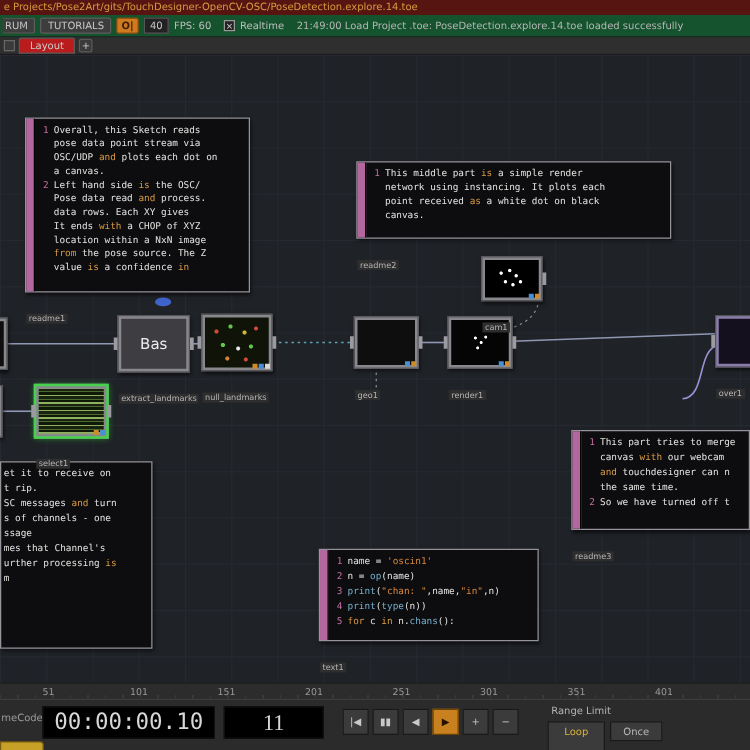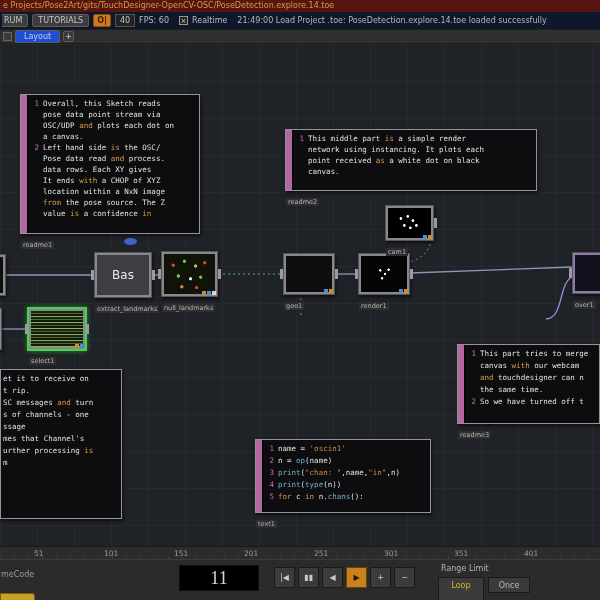--- a/index.html
+++ b/index.html
@@ -1,47 +1,47 @@
 <!DOCTYPE html>
 <html><head>
 <meta charset="utf-8">
 <style>
   *{box-sizing:border-box;margin:0;padding:0}
   body{width:600px;height:600px;overflow:hidden;background:#2b2b2b;font-family:"DejaVu Sans",sans-serif;position:relative}
   
   .titlebar{height:12px;background:#571512;color:#d79b3e;font-size:8px;line-height:12px;padding-left:3px;white-space:nowrap;overflow:hidden}
-  .menubar{height:18px;background:#0f172a;display:flex;align-items:center;gap:4px;padding:0 2px;border-bottom:1px solid #1f1f1f;font-size:8px;color:#c6c6c6}
+  .menubar{height:18px;background:#14532d;display:flex;align-items:center;gap:4px;padding:0 2px;border-bottom:1px solid #1f1f1f;font-size:8px;color:#c6c6c6}
   .mbtn{background:#3d3d3d;border:1px solid #5d5d5d;border-radius:2px;padding:1px 5px;line-height:9px}
   .mbtn.cutleft{border-left:none;border-radius:0 2px 2px 0;padding-left:2px}
   .toggle-orange{background:#cf7a1f;border:1px solid #8a4d10;color:#3a2000;font-weight:bold;padding:1px 3px;border-radius:2px;line-height:9px}
   .fpsbox{background:#222;border:1px solid #555;padding:1px 4px;line-height:9px}
   .mtext{color:#bdbdbd}
   .checkbox{width:9px;height:9px;border:1px solid #999;display:flex;align-items:center;justify-content:center;font-size:7px;color:#ddd;margin-left:6px;background:#222}
   .status{margin-left:6px;color:#b5b5b5;white-space:nowrap;overflow:hidden}
   .tabbar{height:14px;background:#2f2f2f;display:flex;align-items:center;gap:3px;padding:0 3px;border-bottom:1px solid #1c1c1c}
   .tabicon{width:9px;height:9px;background:#3a3a3a;border:1px solid #666}
-  .tab{background:#1d4ed8;border:1px solid #5a5a5a;padding:1px 8px;font-size:8px;color:#ccc;border-radius:2px 2px 0 0;line-height:9px}
+  .tab{background:#b91c1c;border:1px solid #5a5a5a;padding:1px 8px;font-size:8px;color:#ccc;border-radius:2px 2px 0 0;line-height:9px}
   .tabadd{width:11px;text-align:center;background:#3a3a3a;border:1px solid #5a5a5a;font-size:8px;color:#ccc;border-radius:2px;line-height:9px}
   
   .canvas{position:relative;height:502px;background:#1f2227;overflow:hidden;
     background-image:linear-gradient(to right,#262a30 1px,transparent 1px),linear-gradient(to bottom,#262a30 1px,transparent 1px);
     background-size:37px 37px}
   .wires{position:absolute;left:0;top:0;pointer-events:none}
   .marker{position:absolute;left:124px;top:194px;width:13px;height:7px;background:#3f63c8;border-radius:50%}
   
   .cnode{position:absolute;background:#0d0d0f;border:1px solid #94949a;box-shadow:1px 2px 3px rgba(0,0,0,.6)}
   .cbar{position:absolute;left:0;top:0;bottom:0;width:7px;background:#b2689e;border-right:1px solid #000}
   .clines{position:absolute;left:10px;top:3px;right:2px;bottom:2px;overflow:hidden;font-family:"DejaVu Sans Mono",monospace;font-size:7.5px;color:#e2e2e0}
   .cnode.cut .clines{left:2px}
   .line{display:flex;white-space:pre}
   .lh11 .line{line-height:11px}
   .lh12 .line{line-height:12px}
   .gut{width:8px;text-align:right;margin-right:4px;color:#c56ea3;flex:none}
   .kw{color:#d89a45}.str{color:#d8883c}.fn{color:#74aecb}
-  .ntag{position:absolute;left:0;top:100%;margin-top:8px;background:#2e2e2e;color:#b5b5b5;font-size:6.5px;line-height:8px;padding:0 2px;white-space:nowrap;z-index:3}
+  .ntag{position:absolute;left:0;top:100%;margin-top:18px;background:#2e2e2e;color:#b5b5b5;font-size:6.5px;line-height:8px;padding:0 2px;white-space:nowrap;z-index:3}
   
   .opnode{position:absolute;background:#87878c;border:1px solid #55555a;box-shadow:1px 2px 3px rgba(0,0,0,.6)}
   .opnode .thumb{position:absolute;inset:2px;background:#0b0b0b}
   .opnode.sel{border:2px solid #46d24c;box-shadow:0 0 5px #2a8a2f}
   .opnode.oliv{background:#97975f}
   .opnode.purp{background:#8a7cab}
   .thumb.base{background:#3e3e42;display:flex;align-items:center;justify-content:center;color:#ececec;font-size:12px;font-weight:normal}
   .thumb.noise{background-color:#101408;background-image:
     radial-gradient(circle at 18% 28%,#d24a3a 0 1.3px,transparent 2px),
     radial-gradient(circle at 40% 18%,#62c84a 0 1.3px,transparent 2px),
@@ -290,20 +290,21 @@
     <span class="tick">151</span>
     <span class="tick">201</span>
     <span class="tick">251</span>
     <span class="tick">301</span>
     <span class="tick">351</span>
     <span class="tick">401</span>
   </div>
 
 <div class="transport">
   <div class="tlabel">meCode</div>
+  <div class="tcode">00:00:00.10</div>
   <div class="tframe">11</div>
   <div class="tbuttons">
 
   <div class="tbtn">
         <span>|◀</span>
       </div>
       <div class="tbtn">
         <span>▮▮</span>
       </div>
       <div class="tbtn">

